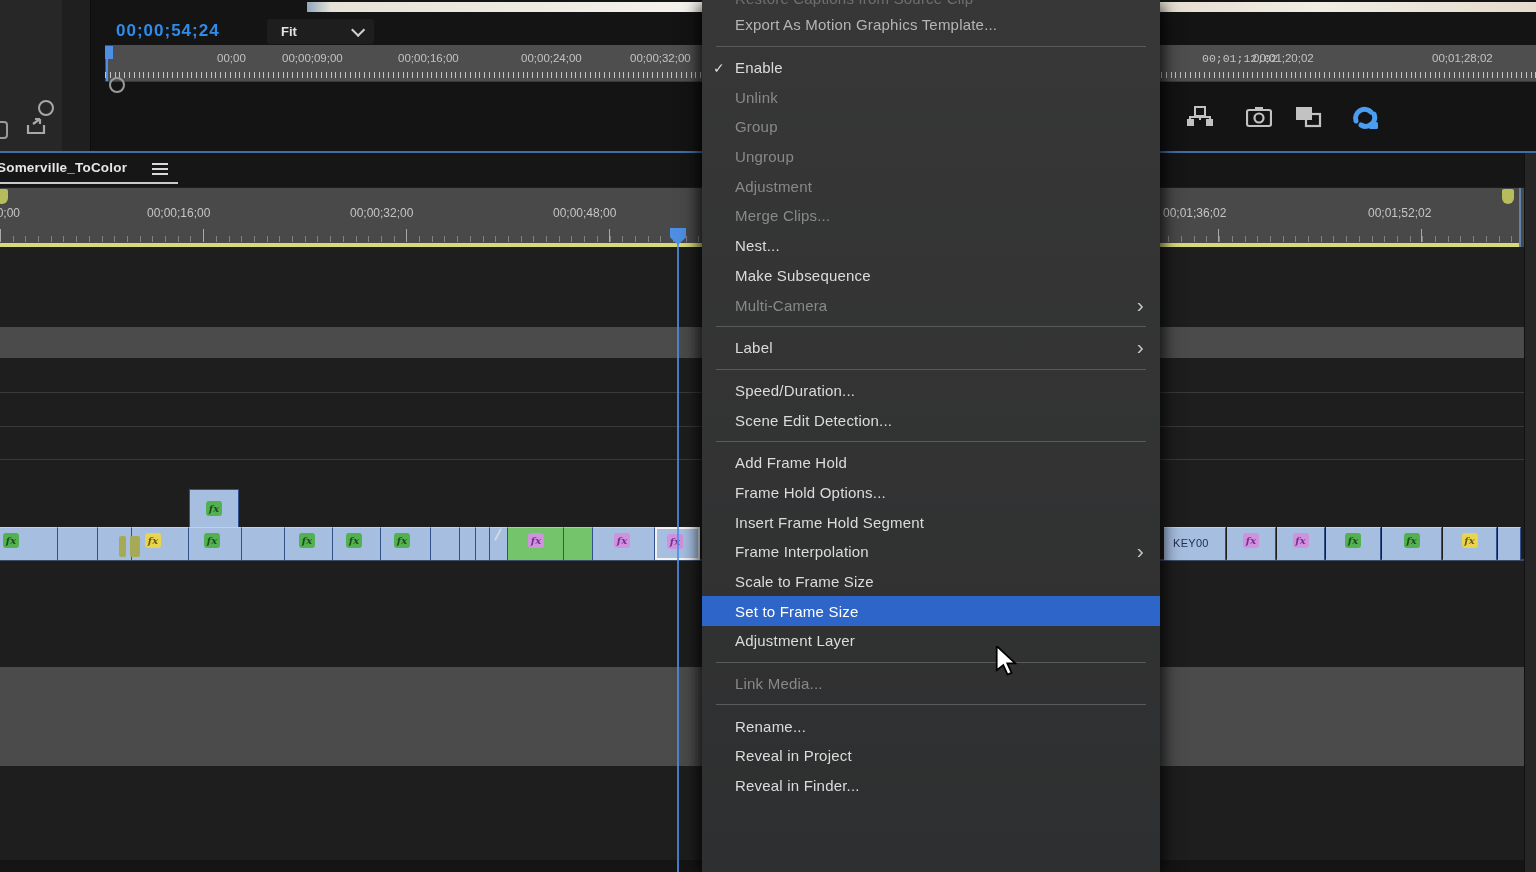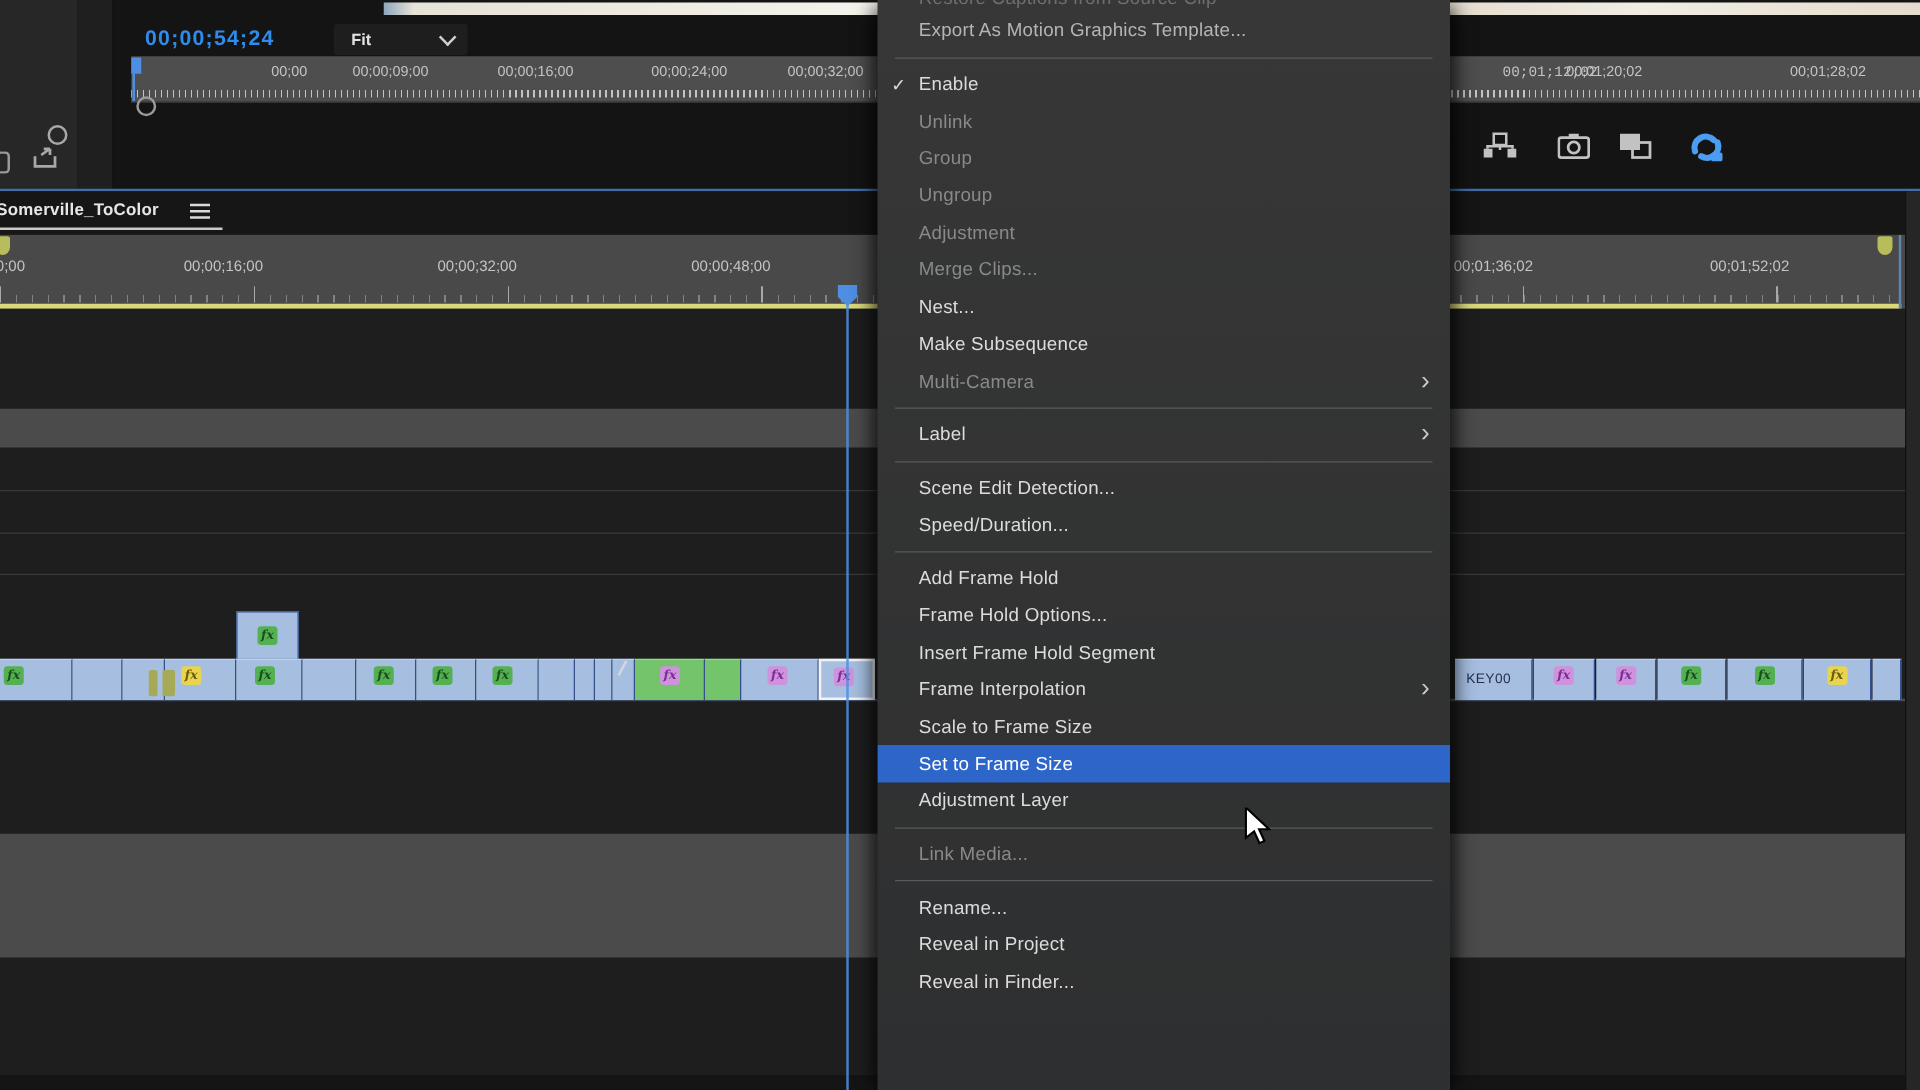--- a/index.html
+++ b/index.html
@@ -309,24 +309,24 @@
         <div class="mlabel">Multi-Camera</div>
         <div class="sub">›</div>
       </div>
       <div class="menu-sep"></div>
       <div class="menu-item">
         <div class="mlabel">Label</div>
         <div class="sub">›</div>
       </div>
       <div class="menu-sep"></div>
       <div class="menu-item">
+        <div class="mlabel">Speed/Duration...</div>
+      </div>
+      <div class="menu-item">
         <div class="mlabel">Scene Edit Detection...</div>
-      </div>
-      <div class="menu-item">
-        <div class="mlabel">Speed/Duration...</div>
       </div>
       <div class="menu-sep"></div>
       <div class="menu-item">
         <div class="mlabel">Add Frame Hold</div>
       </div>
       <div class="menu-item">
         <div class="mlabel">Frame Hold Options...</div>
       </div>
       <div class="menu-item">
         <div class="mlabel">Insert Frame Hold Segment</div>

